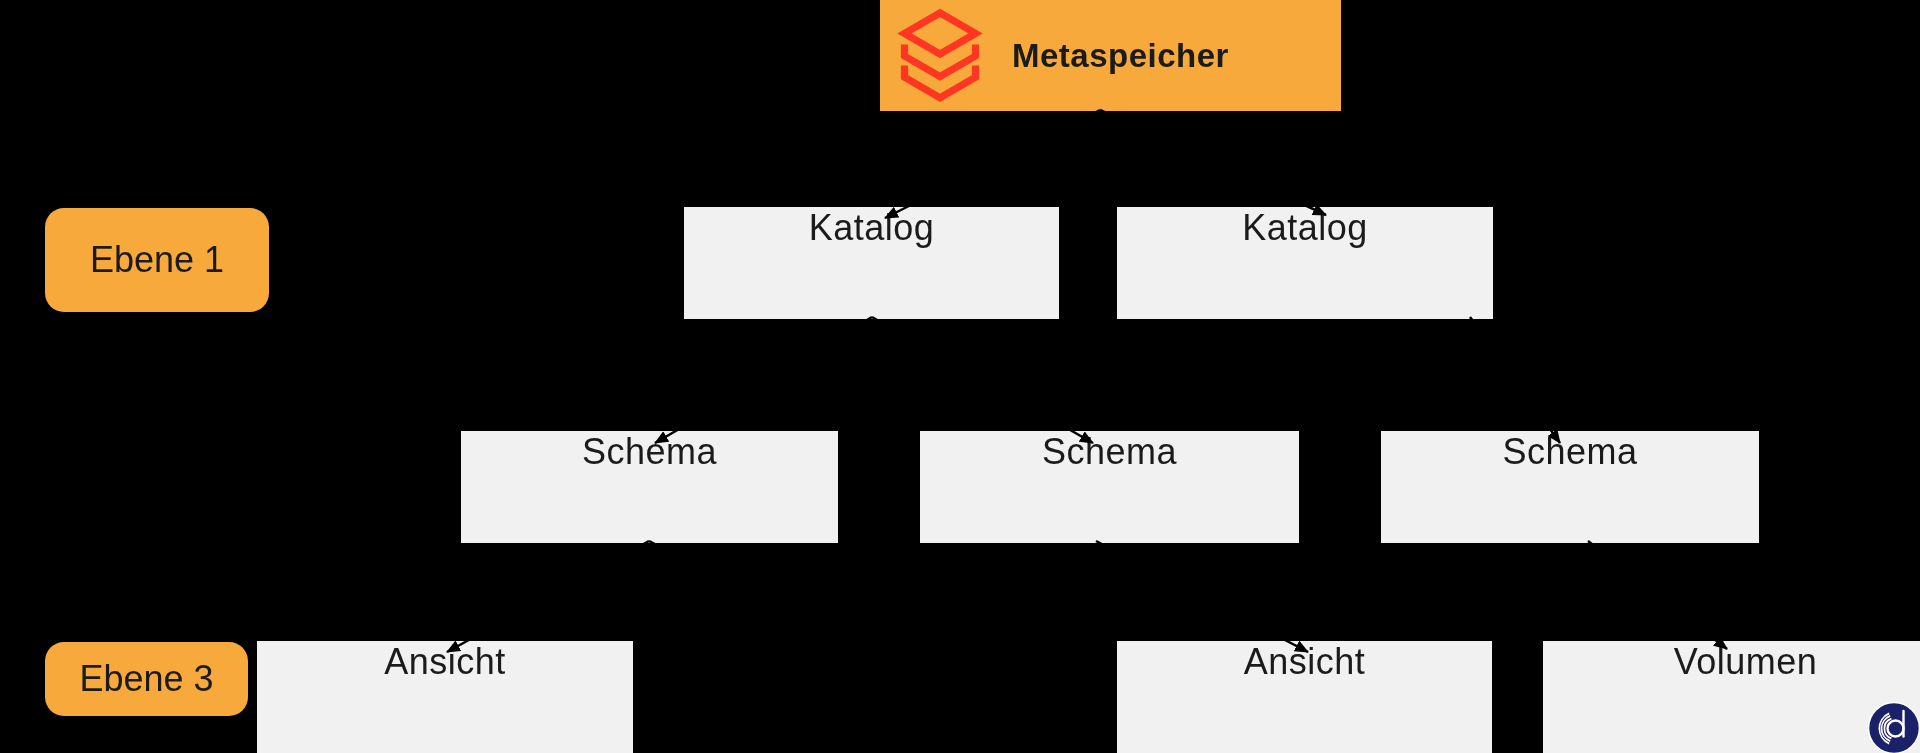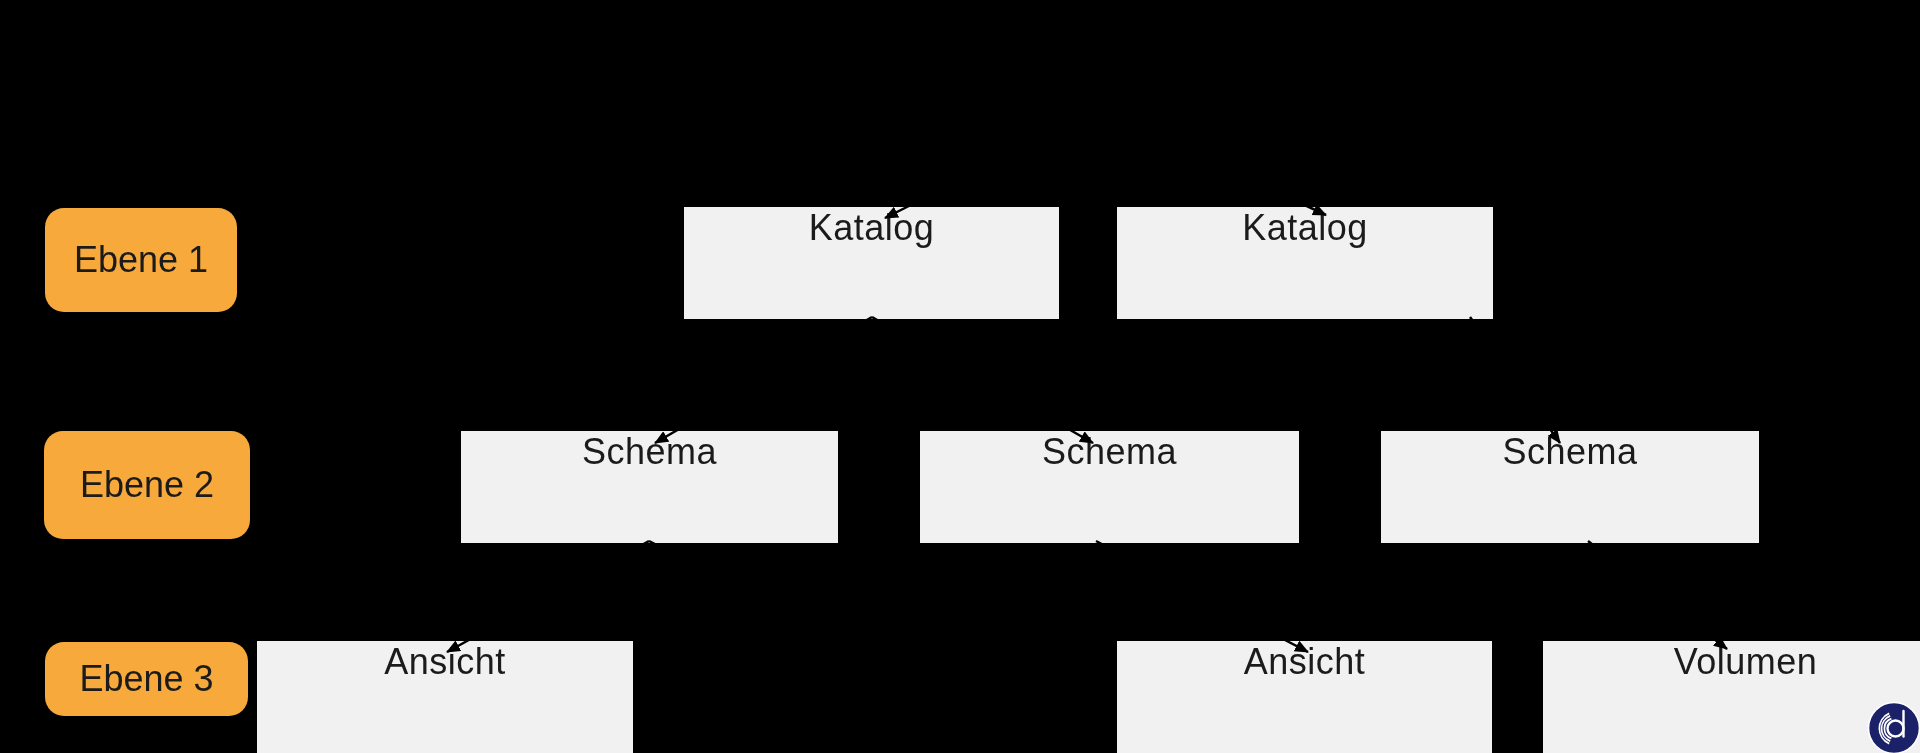--- a/index.html
+++ b/index.html
@@ -13,26 +13,33 @@
            color:#1B1B1B;font-size:33px;font-weight:600;letter-spacing:0.5px;}
   .rootbox .logo{margin-left:10px;margin-right:22px;flex:0 0 auto;display:block;}
   .connectors{position:absolute;left:0;top:0;z-index:30;pointer-events:none;}
   .watermark{position:absolute;z-index:40;}
 </style>
 </head>
 <body>
 
 <div class="stage">
 
+  <div class="rootbox" style="left:880px;top:0;width:461px;height:111px;">
+    <svg class="logo" width="100" height="96" viewBox="0 0 100 100">
+      <g fill="none" stroke="#FF3621" stroke-width="7.5" stroke-linejoin="miter">
+        <path d="M50 5 L87 26.5 L50 48 L13 26.5 Z"></path>
+        <path d="M13 38 L13 50 L50 71.5 L87 50 L87 38"></path>
+        <path d="M13 60 L13 72 L50 93.5 L87 72 L87 60"></path>
+      </g>
+    </svg>
+    <span>Metaspeicher</span>
+  </div>
 
-  <div class="pill" style="left:45px;top:208px;width:192px;height:104px;">
+  <div class="pill" style="left:45px;top:208px;width:224px;height:104px;">
     <span>Ebene 1</span>
-  </div>
-  <div class="pill" style="left:44px;top:431px;width:206px;height:108px;">
-    <span>Ebene 2</span>
   </div>
   <div class="pill" style="left:45px;top:642px;width:203px;height:74px;">
     <span>Ebene 3</span>
   </div>
 
   <div class="node" style="left:684px;top:207px;width:375px;height:112px;">
     <span>Katalog</span>
   </div>
   <div class="node" style="left:1117px;top:207px;width:376px;height:112px;">
     <span>Katalog</span>

